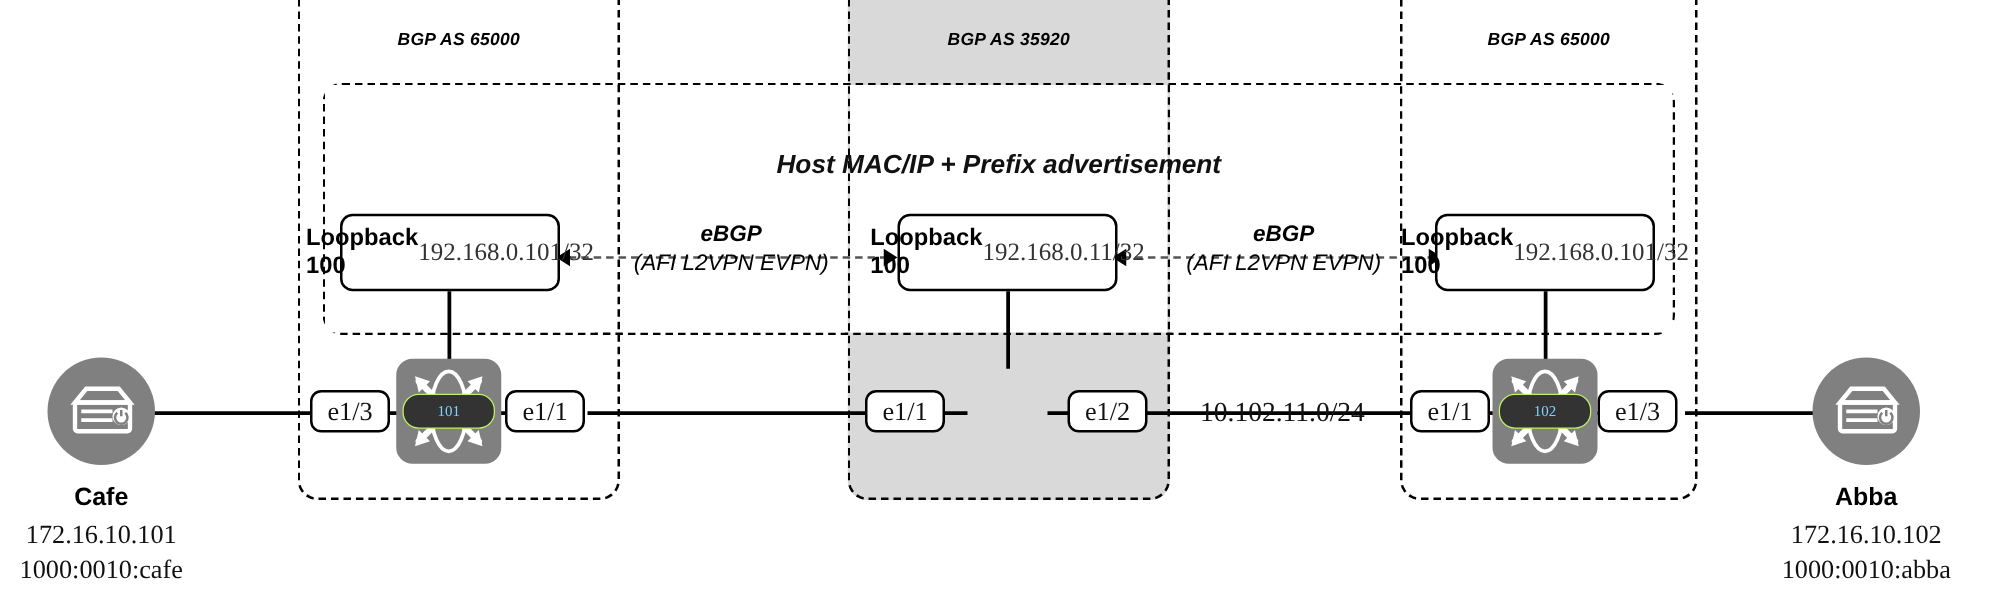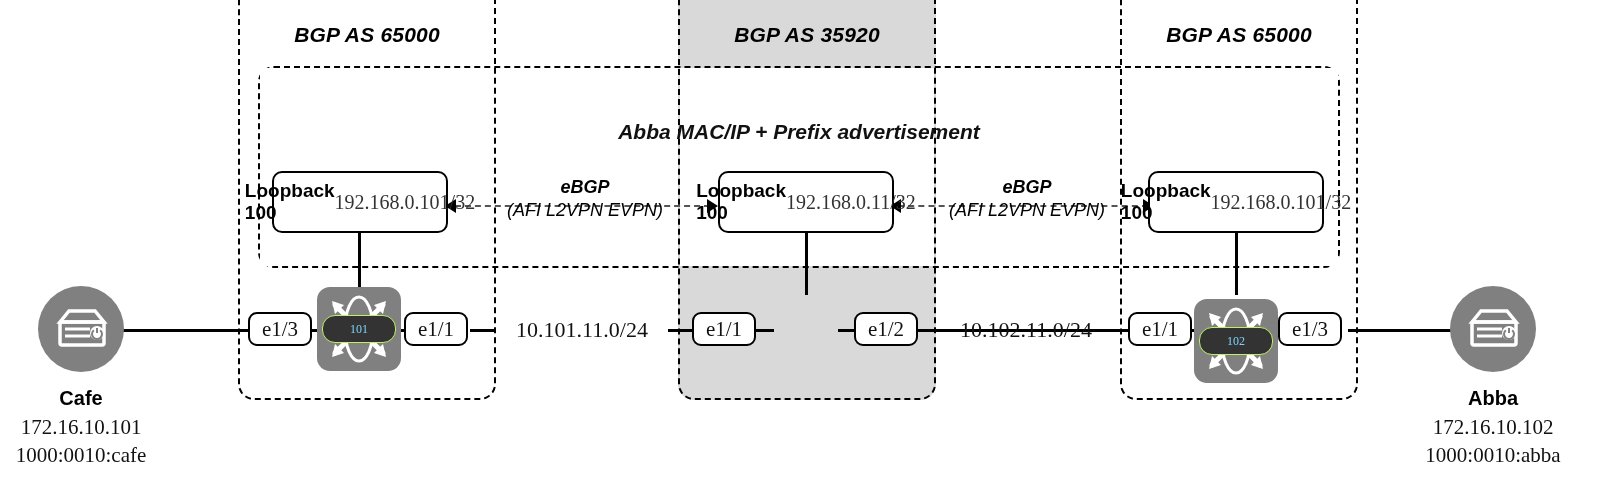--- a/index.html
+++ b/index.html
@@ -3,21 +3,21 @@
 <meta charset="utf-8">
 <style>
   html,body{margin:0;padding:0;background:#ffffff;}
   body{font-family:"Liberation Sans", sans-serif;}
   #stage{position:relative;width:1600px;height:481px;background:#fff;overflow:hidden;}
 
   
   .as-box{position:absolute;border:2px dashed #000;border-radius:16px;box-sizing:border-box;}
   .as-box.shaded{background:#d9d9d9;}
   .as-label{position:absolute;width:100%;text-align:center;font-style:italic;font-weight:bold;
-            font-size:21px;color:#000;letter-spacing:.2px;}
+            font-size:14px;color:#000;letter-spacing:.2px;}
 
   
   #overlay-box{position:absolute;border:2px dashed #000;border-radius:16px;box-sizing:border-box;
                background:transparent;}
   .overlay-line{position:absolute;width:100%;text-align:center;font-style:italic;font-size:21px;color:#111;}
   .overlay-line b{font-weight:bold;font-style:italic;}
   .overlay-line .reg{font-weight:normal;font-style:italic;}
 
   
   .lb-box{position:absolute;border:2px solid #000;border-radius:10px;background:#fff;
@@ -83,21 +83,21 @@
 
   <div id="overlay-box" style="left:258px;top:66px;width:1082px;height:202px;"></div>
 
   <div style="position:absolute;left:260px;top:68px;width:216px;height:198px;background:#fff;"></div>
   <div style="position:absolute;left:498px;top:68px;width:178px;height:198px;background:#fff;"></div>
   <div style="position:absolute;left:680px;top:68px;width:254px;height:198px;background:#fff;"></div>
   <div style="position:absolute;left:938px;top:68px;width:180px;height:198px;background:#fff;"></div>
   <div style="position:absolute;left:1122px;top:68px;width:216px;height:198px;background:#fff;"></div>
 
   <div class="overlay-line" style="left:258px;top:120px;width:1082px;">
-    <b>Abba MAC/IP + Prefix advertisement</b>
+    <b>Host MAC/IP + Prefix advertisement</b>
   </div>
 
   <div class="peer-line" style="left:455px;top:205px;width:255px;"></div>
   <div class="arrow-l" style="left:445px;top:199px;"></div>
   <div class="arrow-r" style="left:707px;top:199px;"></div>
 
   <div class="peer-line" style="left:898px;top:205px;width:250px;"></div>
   <div class="arrow-l" style="left:890px;top:199px;"></div>
   <div class="arrow-r" style="left:1143px;top:199px;"></div>
 
@@ -131,21 +131,20 @@
   <div class="wire" style="left:306px;top:329px;width:24px;"></div>
   <div class="wire" style="left:394px;top:329px;width:12px;"></div>
   <div class="wire" style="left:470px;top:329px;width:222px;"></div>
   <div class="wire" style="left:752px;top:329px;width:22px;"></div>
   <div class="wire" style="left:838px;top:329px;width:18px;"></div>
   <div class="wire" style="left:916px;top:329px;width:216px;"></div>
   <div class="wire" style="left:1188px;top:329px;width:14px;"></div>
   <div class="wire" style="left:1270px;top:329px;width:18px;"></div>
   <div class="wire" style="left:1348px;top:329px;width:104px;"></div>
 
-  <div class="subnet" style="left:496px;top:317px;width:172px;">10.101.11.0/24</div>
   <div class="subnet onshade" style="left:940px;top:317px;width:172px;">10.102.11.0/24</div>
 
   <div class="ifc" style="left:248px;top:312px;width:64px;">e1/3</div>
   <div class="ifc" style="left:404px;top:312px;width:64px;">e1/1</div>
   <div class="ifc" style="left:692px;top:312px;width:64px;">e1/1</div>
   <div class="ifc" style="left:854px;top:312px;width:64px;">e1/2</div>
   <div class="ifc" style="left:1128px;top:312px;width:64px;">e1/1</div>
   <div class="ifc" style="left:1278px;top:312px;width:64px;">e1/3</div>
 
   <div class="sw" style="left:317px;top:287px;">
@@ -161,21 +160,21 @@
         <polygon points="15,14 27,18 18,27"></polygon>
           <polygon points="69,14 57,18 66,27"></polygon>
         <polygon points="15,70 27,66 18,57"></polygon>
           <polygon points="69,70 57,66 66,57"></polygon>
       </g>
     </svg>
     <div class="sw-pill">101</div>
   </div>
 
 
-  <div class="sw" style="left:1194px;top:287px;margin-top:12px;">
+  <div class="sw" style="left:1194px;top:287px;">
     <svg width="84" height="84" viewBox="0 0 84 84">
       <ellipse cx="42" cy="42" rx="14" ry="32" fill="none" stroke="#ffffff" stroke-width="3"></ellipse>
       <g stroke="#ffffff" stroke-width="5" stroke-linecap="round" fill="none">
         <line x1="30" y1="30" x2="18" y2="18"></line>
           <line x1="54" y1="30" x2="66" y2="18"></line>
         <line x1="30" y1="54" x2="18" y2="66"></line>
           <line x1="54" y1="54" x2="66" y2="66"></line>
       </g>
       <g fill="#ffffff">
         <polygon points="15,14 27,18 18,27"></polygon>

